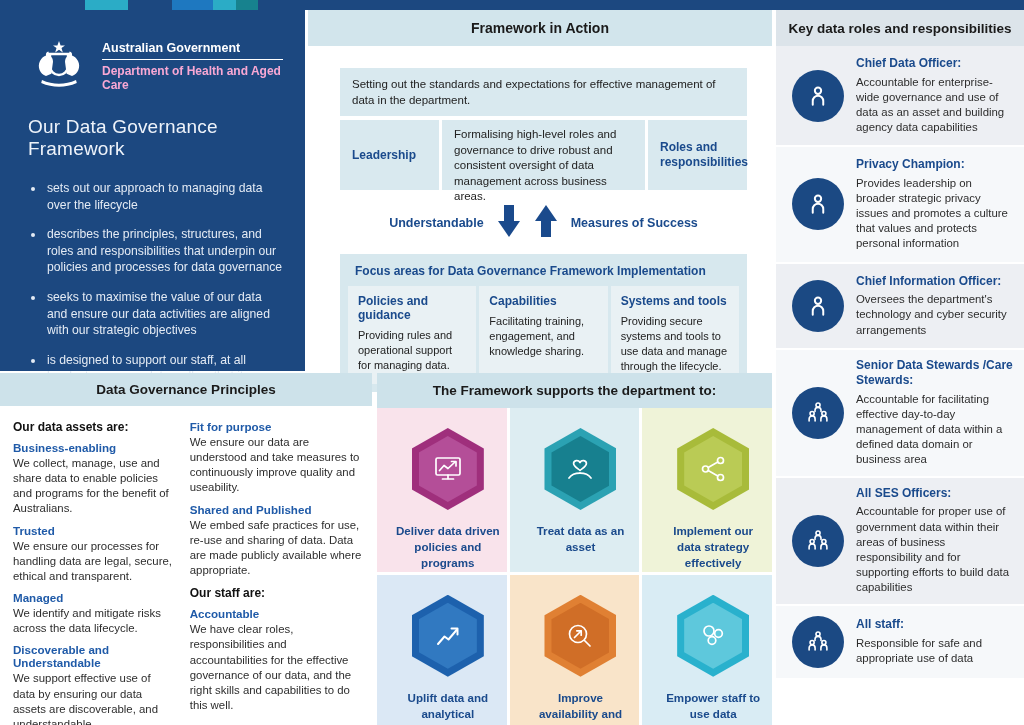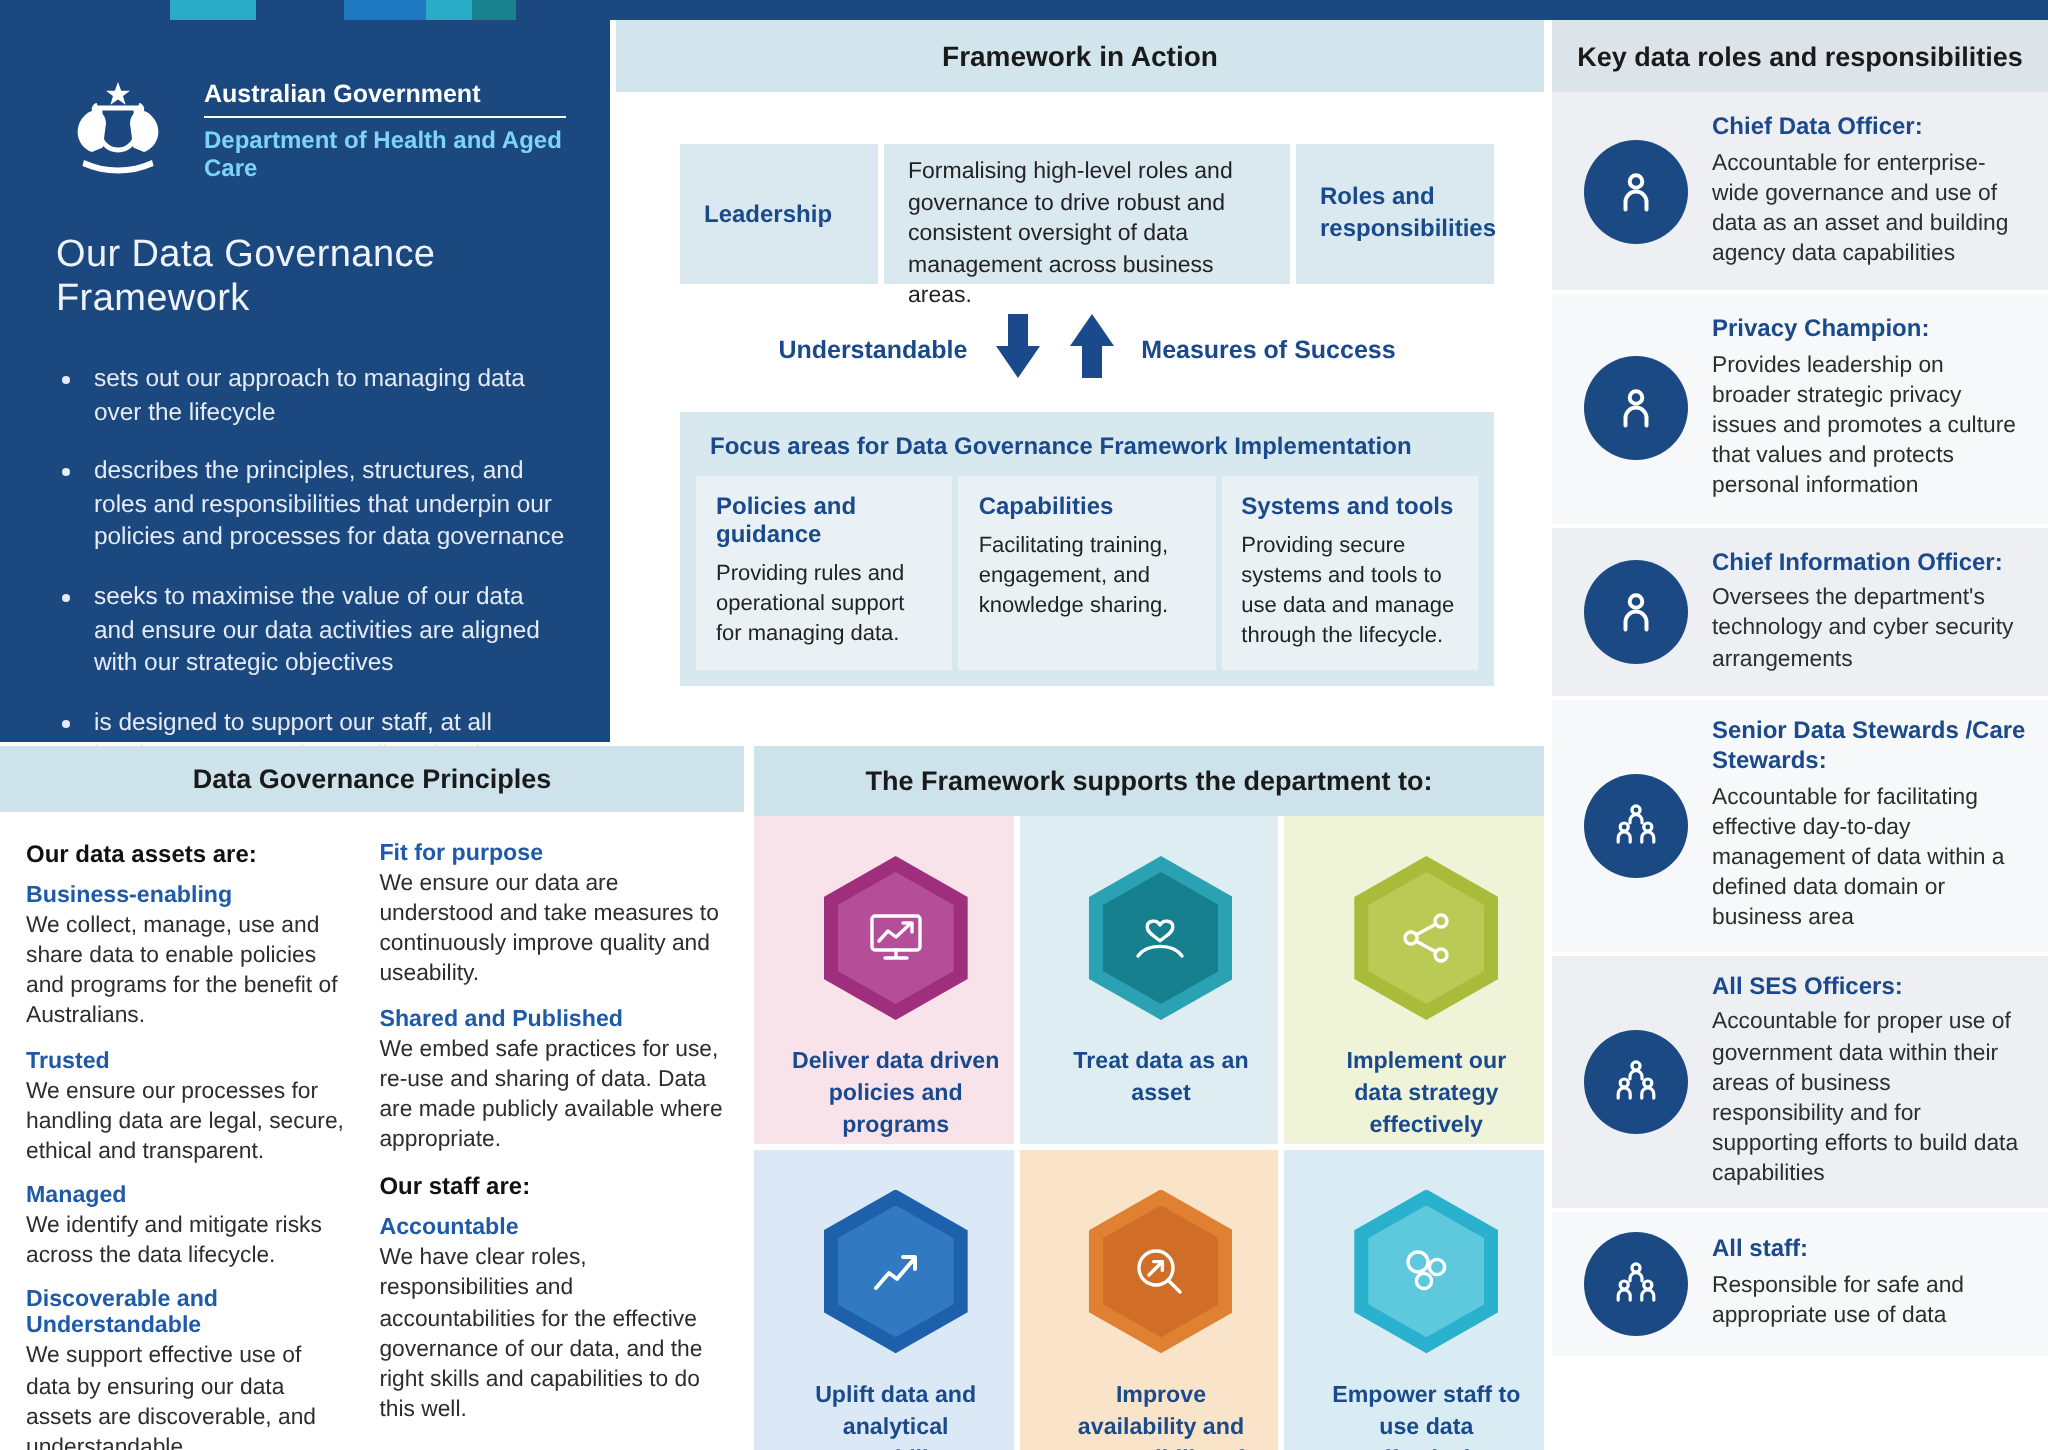--- a/index.html
+++ b/index.html
@@ -9,25 +9,25 @@
   
   .topstrip { position:absolute; left:0; top:0; width:1024px; height:10px; background:#1c4880; }
   .seg { position:absolute; top:0; height:10px; }
   .seg1 { left:85px;  width:43px; background:#2bacc6; }
   .seg2 { left:172px; width:41px; background:#1e78c0; }
   .seg3 { left:213px; width:23px; background:#2bacc6; }
   .seg4 { left:236px; width:22px; background:#17828e; }
 
   
   .left-panel { position:absolute; left:0; top:10px; width:305px; height:361px; background:#1c4880; color:#fff; padding:30px 22px 0 28px; }
-  .crest-row { display:flex; }
+  .crest-row { display:flex; align-items:center; }
   .crest { flex:0 0 auto; }
   .gov-text { margin-left:12px; }
   .gov-line1 { font-size:12.5px; font-weight:bold; color:#fff; padding-bottom:4px; border-bottom:1px solid #ffffff; }
-  .gov-line2 { font-size:12px; font-weight:bold; color:#7dd3fc; padding-top:4px; }
+  .gov-line2 { font-size:12px; font-weight:bold; color:#f9a8d4; padding-top:4px; }
   .panel-title { margin-top:24px; font-size:19px; font-weight:400; color:#eef3fa; letter-spacing:0.2px; }
   .intro-bullets { margin-top:20px; padding-left:17px; list-style:disc; color:#e4ebf4; }
   .intro-bullets li { font-size:12.2px; line-height:1.36; margin-bottom:13px; padding-left:2px; }
 
   
   .bar { display:flex; align-items:center; justify-content:center; font-weight:bold; color:#1a1a1a; }
 
   
   .center-top { position:absolute; left:308px; top:10px; width:464px; height:357px; background:#ffffff; }
   .center-top .bar { height:36px; background:#d2e5ec; font-size:14px; }
@@ -116,20 +116,21 @@
       <li>sets out our approach to managing data over the lifecycle</li>
       <li>describes the principles, structures, and roles and responsibilities that underpin our policies and processes for data governance</li>
       <li>seeks to maximise the value of our data and ensure our data activities are aligned with our strategic objectives</li>
       <li>is designed to support our staff, at all levels, to manage data well so that it can be used and shared safely and effectively.</li>
     </ul>
   </div>
 
   <div class="center-top">
     <div class="bar">Framework in Action</div>
     <div class="ct-body">
+      <div class="intro-box">Setting out the standards and expectations for effective management of data in the department.</div>
       <div class="tri-row">
         <div class="lead">Leadership</div>
         <div class="mid">Formalising high-level roles and governance to drive robust and consistent oversight of data management across business areas.</div>
         <div class="roles">Roles and responsibilities</div>
       </div>
       <div class="arrows-row">
         <span class="arrow-label">Understandable</span>
         <span>
           <svg width="24" height="34" viewBox="0 0 24 34">
               <path d="M7 1 h10 v16 h6 L12 33 L1 17 h6 Z" fill="#1a4a8c"></path>

